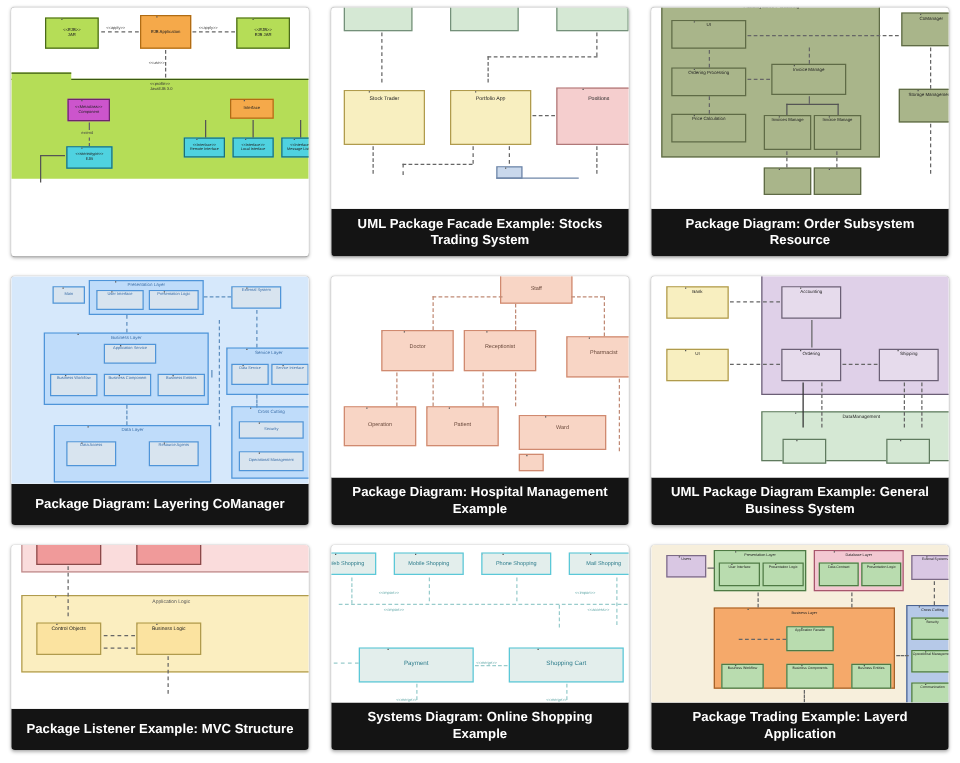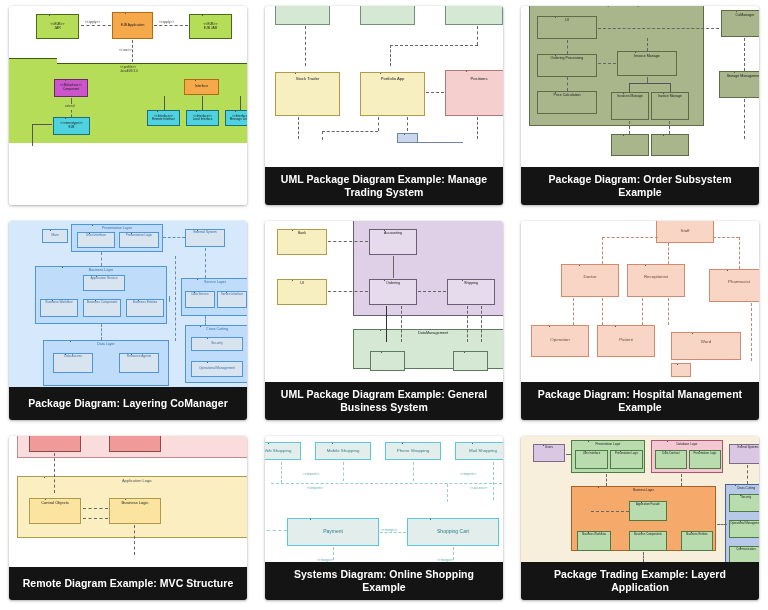--- a/index.html
+++ b/index.html
@@ -225,21 +225,21 @@
           <div class="dash-v" style="left:113px;top:111px;height:14px;"></div>
           <div class="dash-v" style="left:212px;top:111px;height:22px;"></div>
           <div class="dash-h" style="left:57px;top:125px;width:56px;"></div>
           <div class="dash-v" style="left:57px;top:125px;height:9px;"></div>
           <div class="dash-v" style="left:142px;top:111px;height:14px;"></div>
 
           <div class="pkg" style="left:132px;top:127px;width:21px;height:10px;background:#c9d8ec;border-color:#6f86a8;"></div>
           <div class="plain-box" style="left:132px;top:136px;width:66px;height:0;border:none;border-top:1.5px solid #6f86a8;"></div>
         </div>
       </div>
-      <div class="caption two-line">UML Package Diagram Example: Manage Trading System</div>
+      <div class="caption two-line">UML Package Facade Example: Stocks Trading System</div>
     </div>
   </div>
 
   <div class="cell">
     <div class="card">
       <div class="thumb">
         <div class="thumb-inner">
           <div class="grp" style="left:8px;top:-6px;width:175px;height:126px;background:#a9b58a;border-color:#5f6b46;">
             <span class="title" style="font-size:4px;color:#333;">&lt;&lt;Subsystem&gt;&gt; Ordering</span>
           </div>
@@ -278,21 +278,21 @@
           <div class="plain-box" style="left:108px;top:77px;width:42px;height:9px;border:none;border-top:1px solid #555;border-left:1px solid #555;border-right:1px solid #555;"></div>
           <div class="dash-v" style="left:223px;top:32px;height:33px;"></div>
           <div class="dash-v" style="left:223px;top:93px;height:40px;"></div>
 
           <div class="pkg" style="left:90px;top:128px;width:38px;height:22px;background:#a9b58a;border-color:#5f6b46;"></div>
           <div class="pkg" style="left:130px;top:128px;width:38px;height:22px;background:#a9b58a;border-color:#5f6b46;"></div>
           <div class="dash-v" style="left:108px;top:115px;height:13px;"></div>
           <div class="dash-v" style="left:148px;top:115px;height:13px;"></div>
         </div>
       </div>
-      <div class="caption two-line">Package Diagram: Order Subsystem Example</div>
+      <div class="caption two-line">Package Diagram: Order Subsystem Resource</div>
     </div>
   </div>
 
   <div class="cell">
     <div class="card">
       <div class="thumb">
         <div class="thumb-inner" style="background:#d6e8fb;">
           <div class="grp" style="left:62px;top:3px;width:92px;height:28px;background:#bfdcfa;border-color:#4f95d9;">
             <span class="title" style="color:#3a6ea8;">Presentation Layer</span>
           </div>
@@ -358,63 +358,20 @@
           <div class="dash-v" style="left:92px;top:31px;height:14px;border-color:#5f8fbf;"></div>
           <div class="dash-v" style="left:196px;top:27px;height:30px;border-color:#5f8fbf;"></div>
           <div class="dash-v" style="left:196px;top:95px;height:10px;border-color:#5f8fbf;"></div>
           <div class="dash-h" style="left:154px;top:16px;width:22px;border-color:#5f8fbf;"></div>
           <div class="dash-v" style="left:160px;top:75px;height:6px;border-color:#5f8fbf;"></div>
           <div class="dash-v" style="left:92px;top:103px;height:16px;border-color:#5f8fbf;"></div>
           <div class="dash-v" style="left:166px;top:35px;height:85px;border-color:#5f8fbf;"></div>
         </div>
       </div>
       <div class="caption">Package Diagram: Layering CoManager</div>
-    </div>
-  </div>
-
-  <div class="cell">
-    <div class="card">
-      <div class="thumb">
-        <div class="thumb-inner">
-          <div class="grp" style="left:88px;top:-5px;width:160px;height:100px;background:#dfd0e8;border-color:#6b5f76;"></div>
-
-          <div class="pkg" style="left:12px;top:8px;width:50px;height:26px;background:#f8efc0;border-color:#b09b4d;">
-            <span style="position:absolute;top:2px;left:0;right:0;font-size:3.6px;">Bank</span>
-          </div>
-          <div class="pkg" style="left:12px;top:58px;width:50px;height:26px;background:#f8efc0;border-color:#b09b4d;">
-            <span style="position:absolute;top:2px;left:0;right:0;font-size:3.6px;">UI</span>
-          </div>
-
-          <div class="pkg" style="left:104px;top:8px;width:48px;height:26px;background:#e6dbec;border-color:#6b5f76;">
-            <span style="position:absolute;top:2px;left:0;right:0;font-size:3.6px;">Accounting</span>
-          </div>
-          <div class="pkg" style="left:104px;top:58px;width:48px;height:26px;background:#e6dbec;border-color:#6b5f76;">
-            <span style="position:absolute;top:2px;left:0;right:0;font-size:3.6px;">Ordering</span>
-          </div>
-          <div class="pkg" style="left:182px;top:58px;width:48px;height:26px;background:#e6dbec;border-color:#6b5f76;">
-            <span style="position:absolute;top:2px;left:0;right:0;font-size:3.6px;">Shipping</span>
-          </div>
-
-          <div class="dash-h" style="left:63px;top:20px;width:40px;"></div>
-          <div class="dash-h" style="left:63px;top:70px;width:40px;"></div>
-          <div class="dash-h" style="left:153px;top:70px;width:28px;"></div>
-          <div class="dash-v" style="left:128px;top:35px;height:22px;border-left-style:solid;"></div>
-
-          <div class="grp" style="left:88px;top:108px;width:160px;height:40px;background:#d5e8d4;border-color:#5f7a5e;">
-            <span class="title" style="font-size:3.8px;">DataManagement</span>
-          </div>
-          <div class="dash-v" style="left:121px;top:85px;height:36px;border-left-style:solid;border-color:#333;"></div>
-          <div class="dash-v" style="left:136px;top:85px;height:36px;"></div>
-          <div class="dash-v" style="left:202px;top:85px;height:36px;"></div>
-          <div class="dash-v" style="left:216px;top:85px;height:36px;"></div>
-          <div class="pkg" style="left:105px;top:130px;width:35px;height:20px;background:#d5e8d4;border-color:#5f7a5e;"></div>
-          <div class="pkg" style="left:188px;top:130px;width:35px;height:20px;background:#d5e8d4;border-color:#5f7a5e;"></div>
-        </div>
-      </div>
-      <div class="caption two-line">UML Package Diagram Example: General Business System</div>
     </div>
   </div>
 
   <div class="cell">
     <div class="card">
       <div class="thumb">
         <div class="thumb-inner">
           <div class="pkg" style="left:135px;top:-8px;width:58px;height:30px;background:#f8d5c5;border-color:#d08a70;">
             <span style="position:absolute;bottom:8px;left:0;right:0;font-size:4.4px;color:#6b4a3c;">Staff</span>
           </div>
@@ -451,41 +408,84 @@
         </div>
       </div>
       <div class="caption two-line">Package Diagram: Hospital Management Example</div>
     </div>
   </div>
 
   <div class="cell">
     <div class="card">
       <div class="thumb">
         <div class="thumb-inner">
+          <div class="grp" style="left:88px;top:-5px;width:160px;height:100px;background:#dfd0e8;border-color:#6b5f76;"></div>
+
+          <div class="pkg" style="left:12px;top:8px;width:50px;height:26px;background:#f8efc0;border-color:#b09b4d;">
+            <span style="position:absolute;top:2px;left:0;right:0;font-size:3.6px;">Bank</span>
+          </div>
+          <div class="pkg" style="left:12px;top:58px;width:50px;height:26px;background:#f8efc0;border-color:#b09b4d;">
+            <span style="position:absolute;top:2px;left:0;right:0;font-size:3.6px;">UI</span>
+          </div>
+
+          <div class="pkg" style="left:104px;top:8px;width:48px;height:26px;background:#e6dbec;border-color:#6b5f76;">
+            <span style="position:absolute;top:2px;left:0;right:0;font-size:3.6px;">Accounting</span>
+          </div>
+          <div class="pkg" style="left:104px;top:58px;width:48px;height:26px;background:#e6dbec;border-color:#6b5f76;">
+            <span style="position:absolute;top:2px;left:0;right:0;font-size:3.6px;">Ordering</span>
+          </div>
+          <div class="pkg" style="left:182px;top:58px;width:48px;height:26px;background:#e6dbec;border-color:#6b5f76;">
+            <span style="position:absolute;top:2px;left:0;right:0;font-size:3.6px;">Shipping</span>
+          </div>
+
+          <div class="dash-h" style="left:63px;top:20px;width:40px;"></div>
+          <div class="dash-h" style="left:63px;top:70px;width:40px;"></div>
+          <div class="dash-h" style="left:153px;top:70px;width:28px;"></div>
+          <div class="dash-v" style="left:128px;top:35px;height:22px;border-left-style:solid;"></div>
+
+          <div class="grp" style="left:88px;top:108px;width:160px;height:40px;background:#d5e8d4;border-color:#5f7a5e;">
+            <span class="title" style="font-size:3.8px;">DataManagement</span>
+          </div>
+          <div class="dash-v" style="left:121px;top:85px;height:36px;border-left-style:solid;border-color:#333;"></div>
+          <div class="dash-v" style="left:136px;top:85px;height:36px;"></div>
+          <div class="dash-v" style="left:202px;top:85px;height:36px;"></div>
+          <div class="dash-v" style="left:216px;top:85px;height:36px;"></div>
+          <div class="pkg" style="left:105px;top:130px;width:35px;height:20px;background:#d5e8d4;border-color:#5f7a5e;"></div>
+          <div class="pkg" style="left:188px;top:130px;width:35px;height:20px;background:#d5e8d4;border-color:#5f7a5e;"></div>
+        </div>
+      </div>
+      <div class="caption two-line">UML Package Diagram Example: General Business System</div>
+    </div>
+  </div>
+
+  <div class="cell">
+    <div class="card">
+      <div class="thumb">
+        <div class="thumb-inner">
           <div class="grp" style="left:8px;top:-14px;width:240px;height:36px;background:#fadcdc;border-color:#bd8b8b;"></div>
           <div class="pkg" style="left:20px;top:-6px;width:52px;height:22px;background:#f09a9a;border-color:#8a4a4a;"></div>
           <div class="pkg" style="left:100px;top:-6px;width:52px;height:22px;background:#f09a9a;border-color:#8a4a4a;"></div>
 
           <div class="grp lbl-top" style="left:8px;top:40px;width:240px;height:62px;background:#fbeec0;border-color:#b09b4d;">
             <span class="title" style="font-size:4px;color:#555;">Application Logic</span>
           </div>
           <div class="pkg" style="left:20px;top:62px;width:52px;height:26px;background:#fbe3a0;border-color:#b09b4d;">
             <span style="position:absolute;top:2px;left:0;right:0;font-size:4px;">Control Objects</span>
           </div>
           <div class="pkg" style="left:100px;top:62px;width:52px;height:26px;background:#fbe3a0;border-color:#b09b4d;">
             <span style="position:absolute;top:2px;left:0;right:0;font-size:4px;">Business Logic</span>
           </div>
 
           <div class="dash-v" style="left:45px;top:17px;height:40px;"></div>
           <div class="dash-h" style="left:74px;top:72px;width:25px;"></div>
           <div class="dash-h" style="left:74px;top:82px;width:25px;"></div>
           <div class="dash-v" style="left:125px;top:89px;height:30px;"></div>
         </div>
       </div>
-      <div class="caption two-line">Remote Diagram Example: MVC Structure</div>
+      <div class="caption two-line">Package Listener Example: MVC Structure</div>
     </div>
   </div>
 
   <div class="cell">
     <div class="card">
       <div class="thumb">
         <div class="thumb-inner">
           <div class="pkg" style="left:-12px;top:6px;width:48px;height:18px;background:#e3eeec;border-color:#5bc8d8;border-width:1.4px;">
             <span style="font-size:4.4px;color:#2f7d8c;">Web Shopping</span>
           </div>

